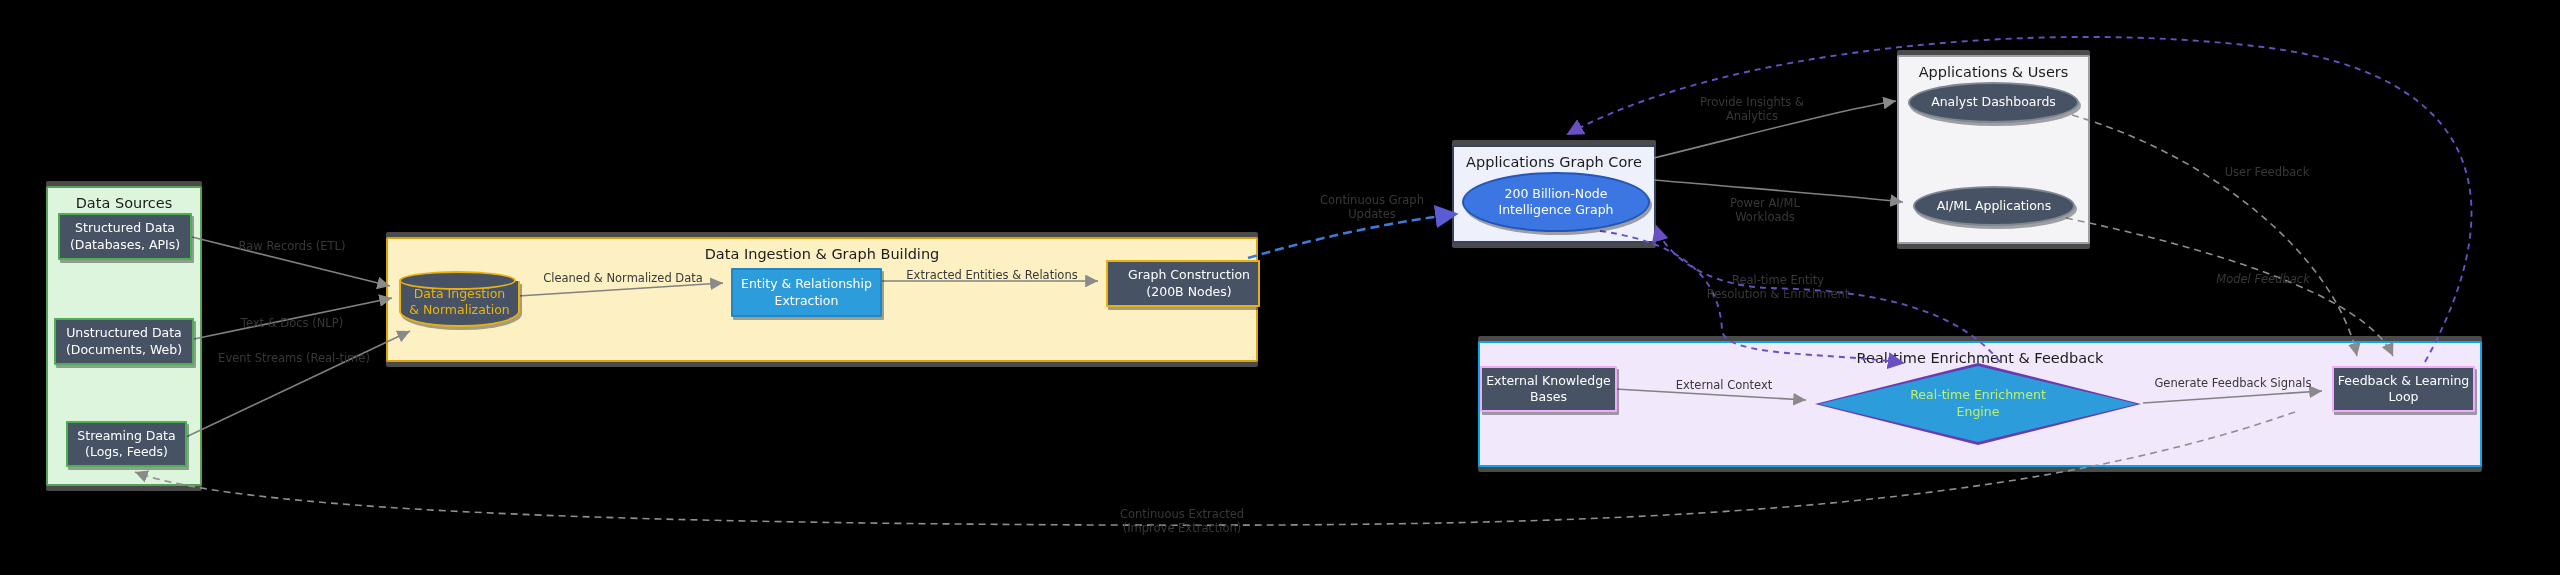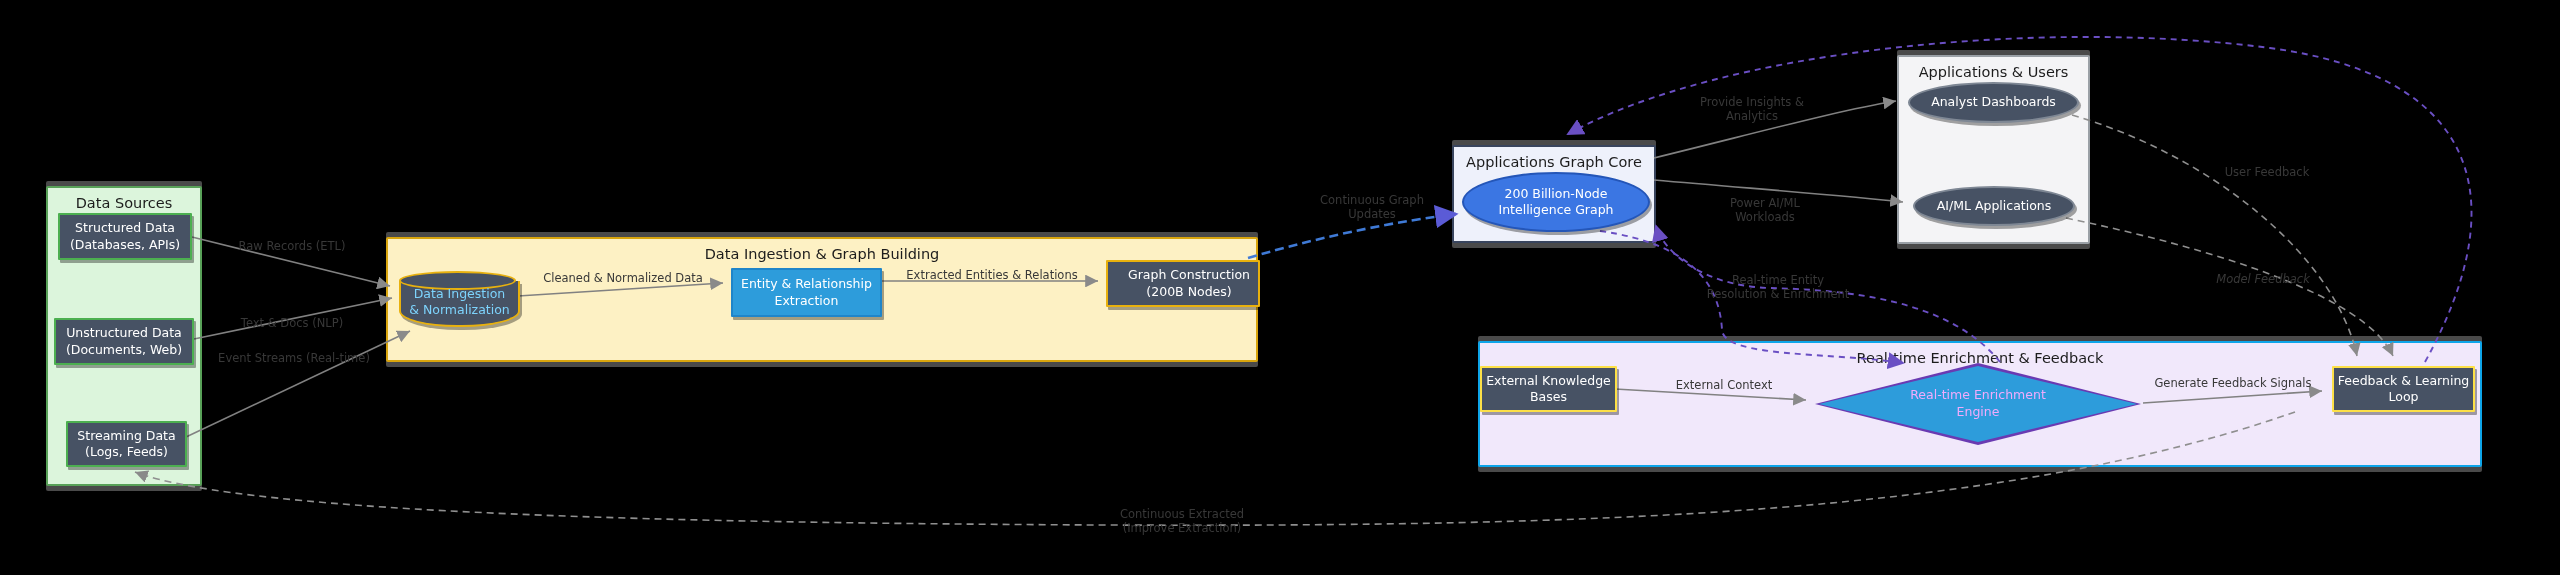--- a/index.html
+++ b/index.html
@@ -19,39 +19,39 @@
   .c-ingest {left:386px;top:229px;width:868px;height:121px;background:#fdf1c4;border:2px solid #d9a50d;}
   .c-core   {left:1452px;top:137px;width:200px;height:94px;background:#eef1fb;border:2px solid #39455e;}
   .c-apps   {left:1897px;top:47px;width:189px;height:185px;background:#f4f4f6;border:2px solid #9aa0a6;}
   .c-enrich {left:1478px;top:333px;width:1000px;height:122px;background:#f1e8fb;border:2px solid #0ea5e9;}
 
   .node{position:absolute;z-index:3;display:flex;align-items:center;justify-content:center;
         text-align:center;color:#fff;font-size:12.5px;line-height:1.3;white-space:pre-line;
         background:#475264;border-radius:1px;box-shadow:2px 3px 0 rgba(0,0,0,.35);}
   .n-green {border:2px solid #4caf50;}
   .n-gold  {border:2px solid #e8b10e;padding-left:12px;}
-  .n-purple{border:2px solid #fde047;}
+  .n-purple{border:2px solid #f0abfc;}
   .n-blue  {background:#2d9cdb;border:2px solid #1f85c9;}
   .ellipse {border-radius:50%;}
 
   .cylinder{position:absolute;left:399px;top:281px;width:117px;height:44px;z-index:3;
             background:#475264;border:2px solid #e8b10e;border-top:none;
             border-radius:0 0 58px 58px / 0 0 16px 16px;box-shadow:2px 3px 0 rgba(0,0,0,.35);}
   .cylinder::before{content:"";position:absolute;left:-2px;top:-10px;width:117px;height:19px;
             background:#475264;border:2px solid #e8b10e;border-radius:50%;box-sizing:border-box;}
   .cyl-text{position:absolute;left:399px;top:286px;width:121px;z-index:4;text-align:center;
-            color:#7dd3fc;font-size:12.5px;line-height:1.3;white-space:pre-line;}
+            color:#eab308;font-size:12.5px;line-height:1.3;white-space:pre-line;}
 
   .diamond-outer{position:absolute;left:1815px;top:363px;width:326px;height:82px;z-index:3;
             background:#6a3ab2;clip-path:polygon(50% 0,100% 50%,50% 100%,0 50%);}
   .diamond-inner{position:absolute;left:4px;top:3px;right:4px;bottom:3px;background:#2d9cdb;
             clip-path:polygon(50% 0,100% 50%,50% 100%,0 50%);}
   .diamond-text{position:absolute;left:1815px;top:363px;width:326px;height:82px;z-index:4;
             display:flex;align-items:center;justify-content:center;text-align:center;
-            color:#f0abfc;font-size:12.5px;line-height:1.35;white-space:pre-line;}
+            color:#bef264;font-size:12.5px;line-height:1.35;white-space:pre-line;}
 
   .lbl{position:absolute;z-index:4;transform:translate(-50%,-50%);text-align:center;
        font-size:11.5px;line-height:1.25;color:#383838;white-space:pre-line;}
 </style>
 </head>
 <body>
 
 <div class="canvas">
 
   <div class="cluster c-sources">

